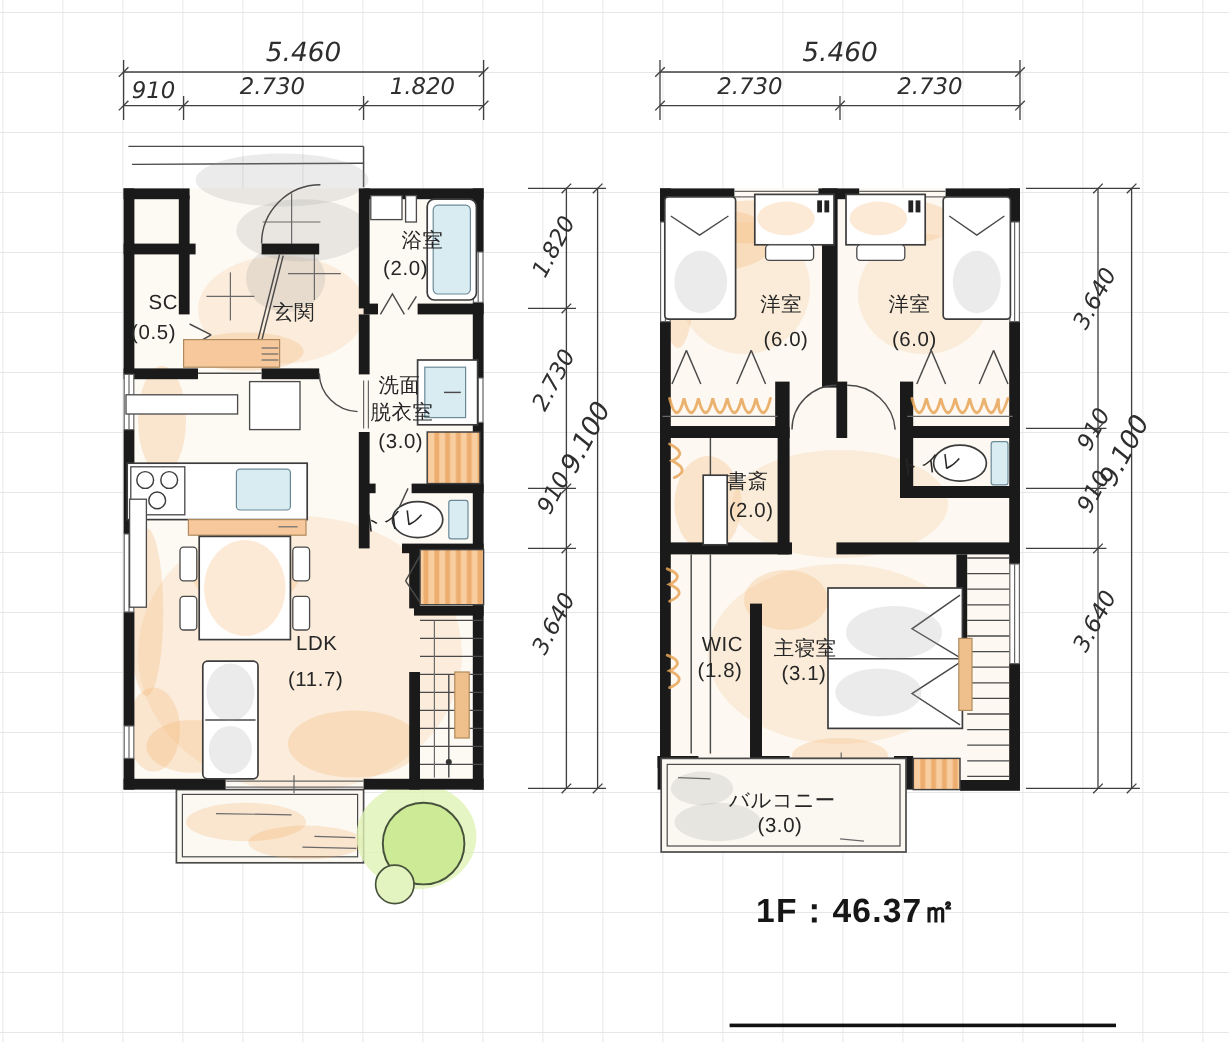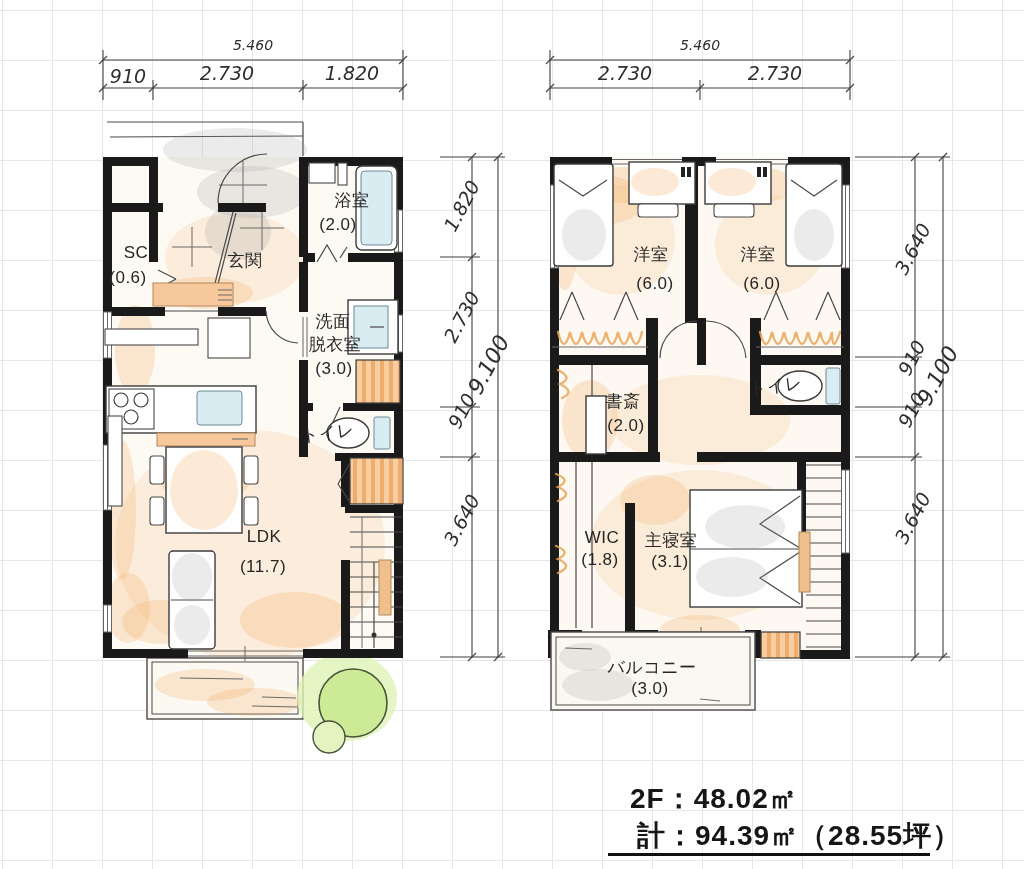--- a/index.html
+++ b/index.html
@@ -6,21 +6,21 @@
   .page{position:relative;width:1024px;height:869px;background:#fff;overflow:hidden;
     background-image:linear-gradient(#e7e7e7 1px,transparent 1px),linear-gradient(90deg,#e7e7e7 1px,transparent 1px);
     background-size:50px 50px;background-position:2px 10px;
     font-family:"Liberation Sans","DejaVu Sans",sans-serif;}
   .plan-svg{position:absolute;left:0;top:0;}
   .lbl{position:absolute;transform:translate(-50%,-50%);font-size:17px;color:#262626;
     white-space:nowrap;letter-spacing:.5px;line-height:1;}
   .lbl.tilt{transform:translate(-50%,-50%) rotate(-7deg);}
   .dimtxt{position:absolute;transform:translate(-50%,-50%);font-family:"DejaVu Sans",sans-serif;
     font-style:italic;font-size:19px;color:#2e2e2e;white-space:nowrap;line-height:1;}
-  .dimtxt.big{font-size:14px;}
+  .dimtxt.big{font-size:22px;}
   .dimtxt.rot{transform:translate(-50%,-50%) rotate(-62deg);}
   .dimtxt.rotbig{transform:translate(-50%,-50%) rotate(-62deg);font-size:22px;}
   .area{position:absolute;font-weight:bold;font-size:28px;color:#161616;white-space:nowrap;letter-spacing:1px;line-height:1;}
   .underline{position:absolute;background:#111;}
   
   .wall{fill:#1a1a1a;}
   .thin{stroke:#4a4a4a;stroke-width:1.2;fill:none;}
   .thin2{stroke:#6a6a6a;stroke-width:1;fill:none;}
   .furn{fill:#fff;stroke:#3c3c3c;stroke-width:1.4;}
   .furn2{fill:#fff;stroke:#4a4a4a;stroke-width:1.1;}
@@ -430,21 +430,21 @@
 <span class="dimtxt rotbig" style="left:489px;top:365px">9.100</span>
 <span class="dimtxt rot" style="left:913px;top:249px">3.640</span>
 <span class="dimtxt rot" style="left:912px;top:358px">910</span>
 <span class="dimtxt rot" style="left:912px;top:410px">910</span>
 <span class="dimtxt rot" style="left:913px;top:518px">3.640</span>
 <span class="dimtxt rotbig" style="left:938px;top:376px">9.100</span>
 
 <span class="lbl" style="left:352px;top:200px">浴室</span>
 <span class="lbl" style="left:338px;top:224px">(2.0)</span>
 <span class="lbl" style="left:136px;top:252px">SC</span>
-<span class="lbl" style="left:128px;top:277px">(0.6)</span>
+<span class="lbl" style="left:128px;top:277px">(0.5)</span>
 <span class="lbl" style="left:245px;top:260px">玄関</span>
 <span class="lbl" style="left:333px;top:321px">洗面</span>
 <span class="lbl" style="left:335px;top:344px">脱衣室</span>
 <span class="lbl" style="left:334px;top:368px">(3.0)</span>
 <span class="lbl tilt" style="left:328px;top:433px">トイレ</span>
 <span class="lbl" style="left:264px;top:536px">LDK</span>
 <span class="lbl" style="left:263px;top:566px">(11.7)</span>
 
 <span class="lbl" style="left:651px;top:254px">洋室</span>
 <span class="lbl" style="left:655px;top:283px">(6.0)</span>
@@ -453,17 +453,16 @@
 <span class="lbl" style="left:623px;top:401px">書斎</span>
 <span class="lbl" style="left:626px;top:425px">(2.0)</span>
 <span class="lbl tilt" style="left:776px;top:386px">トイレ</span>
 <span class="lbl" style="left:602px;top:537px">WIC</span>
 <span class="lbl" style="left:600px;top:559px">(1.8)</span>
 <span class="lbl" style="left:671px;top:540px">主寝室</span>
 <span class="lbl" style="left:670px;top:561px">(3.1)</span>
 <span class="lbl" style="left:652px;top:667px">バルコニー</span>
 <span class="lbl" style="left:650px;top:688px">(3.0)</span>
 
-<span class="area" style="left:630px;top:785px">2F：48.02㎡</span>
-<span class="area" style="left:637px;top:822px">計：94.39㎡（28.55坪）</span>
+<span class="area" style="left:630px;top:745px">1F：46.37㎡</span>
 <div class="underline" style="left:608px;top:853px;width:322px;height:3px"></div>
 
 </div>
 
 </body></html>

